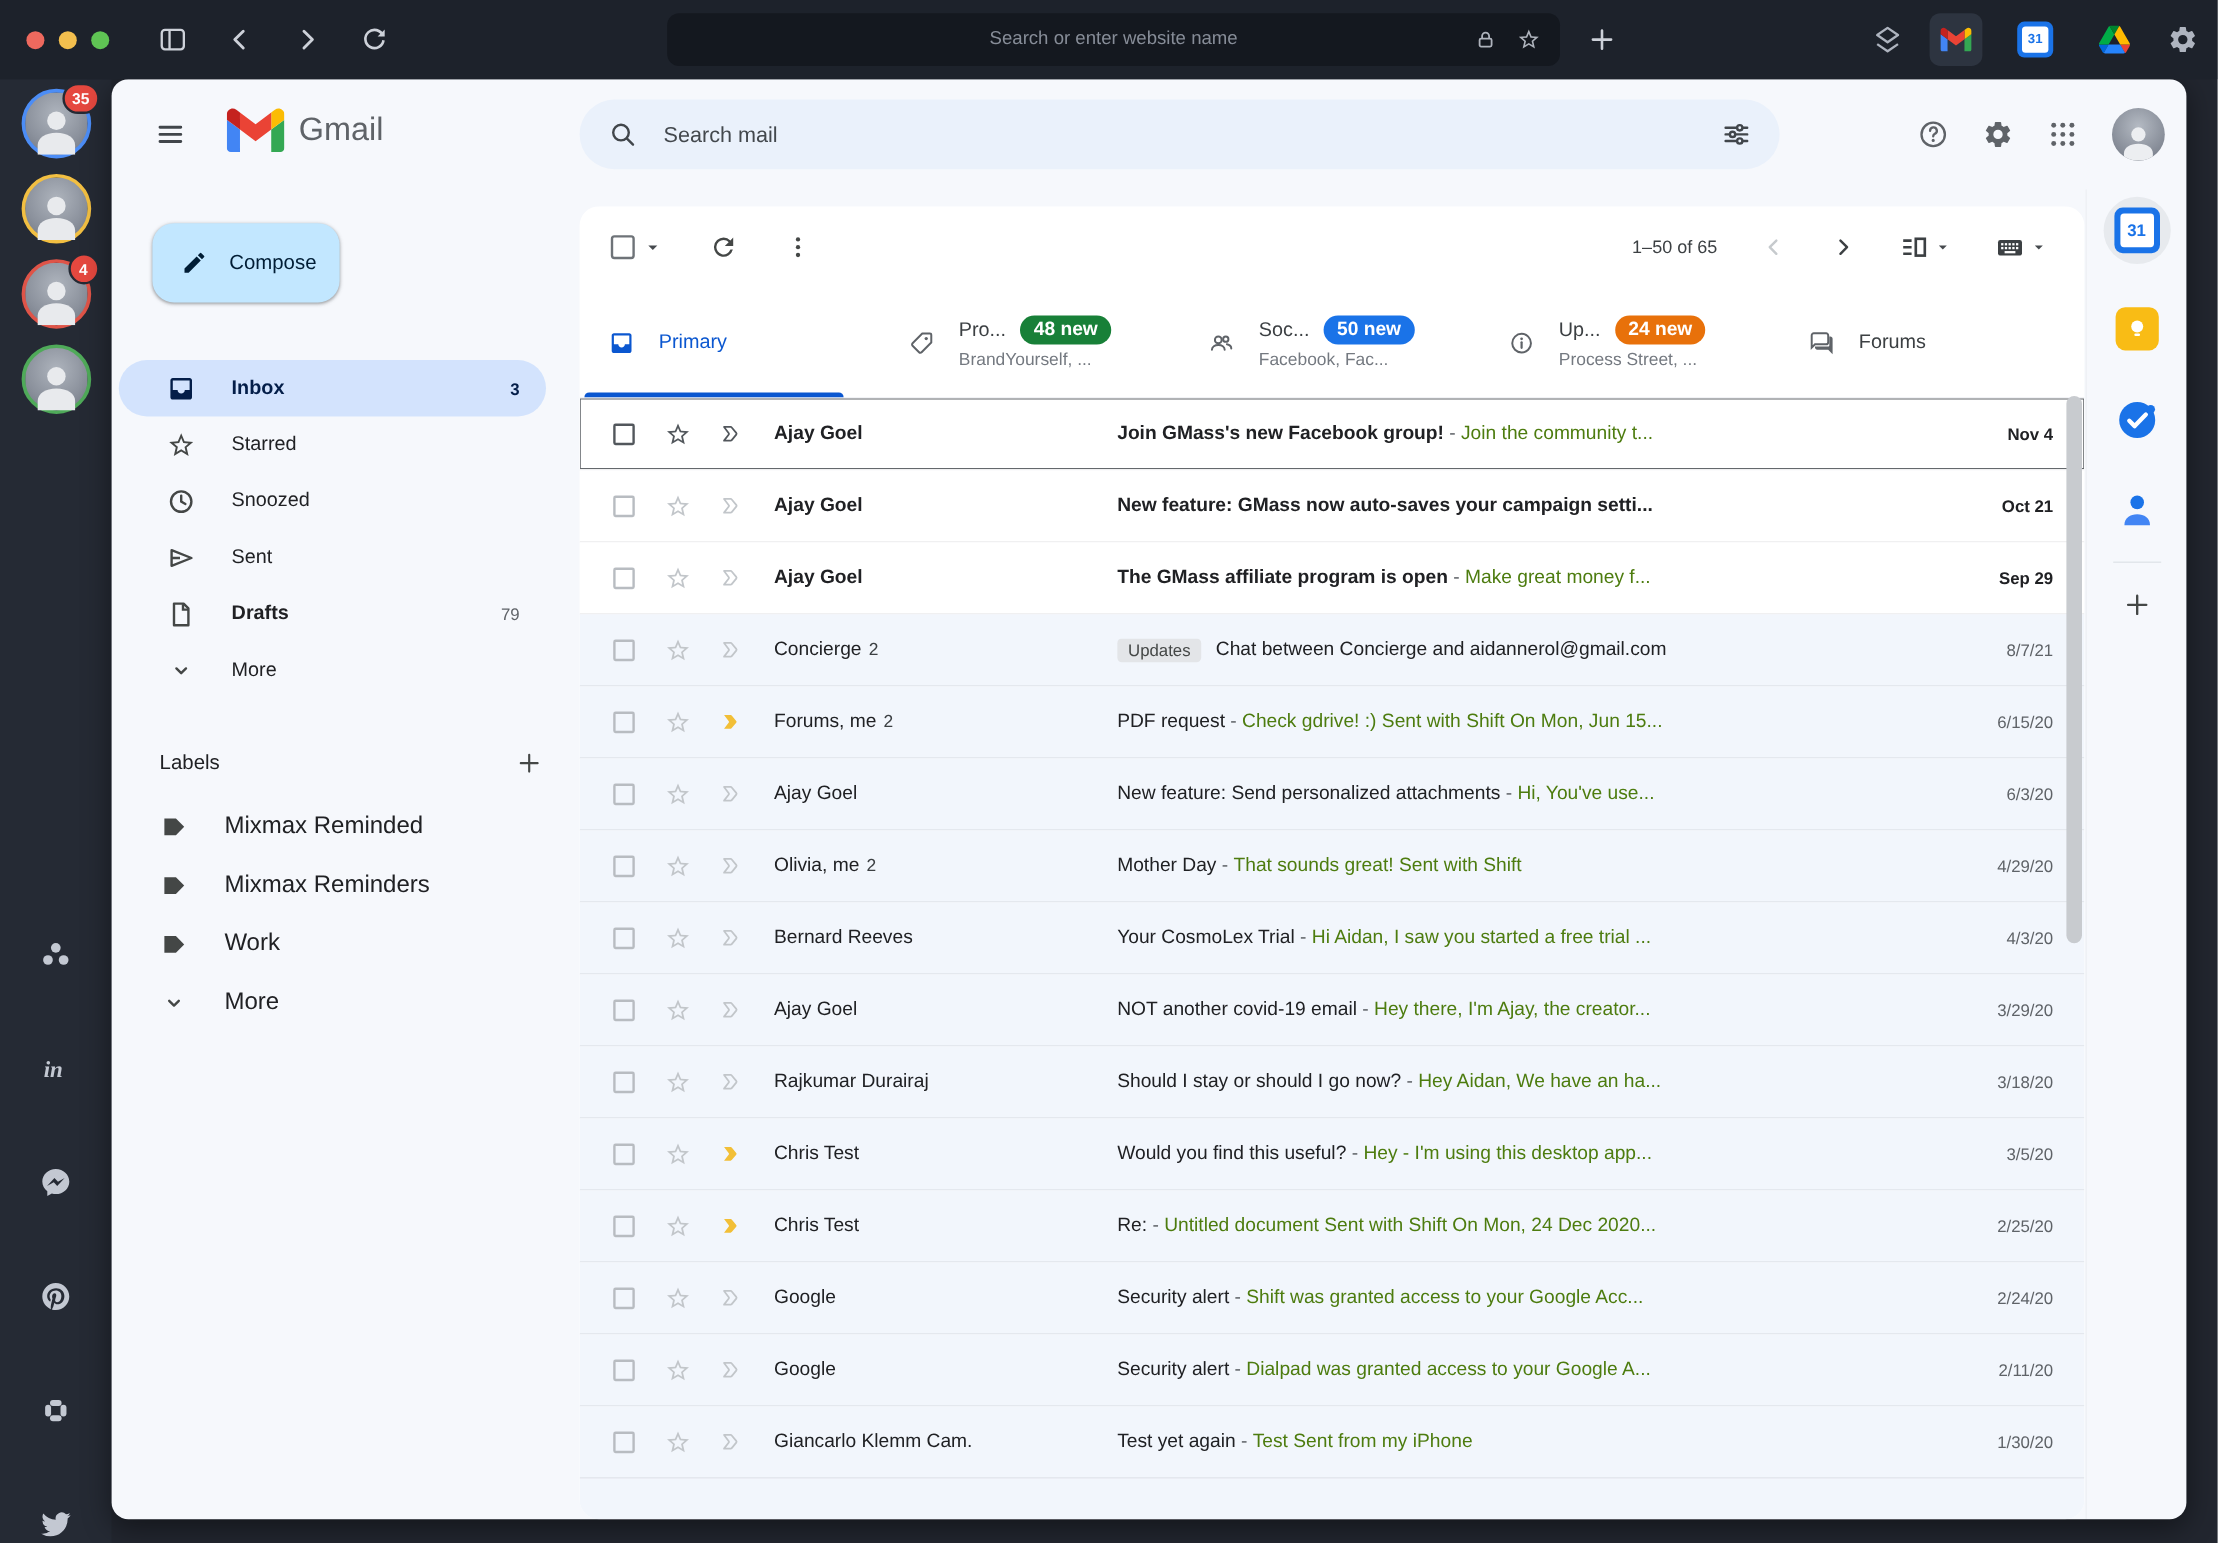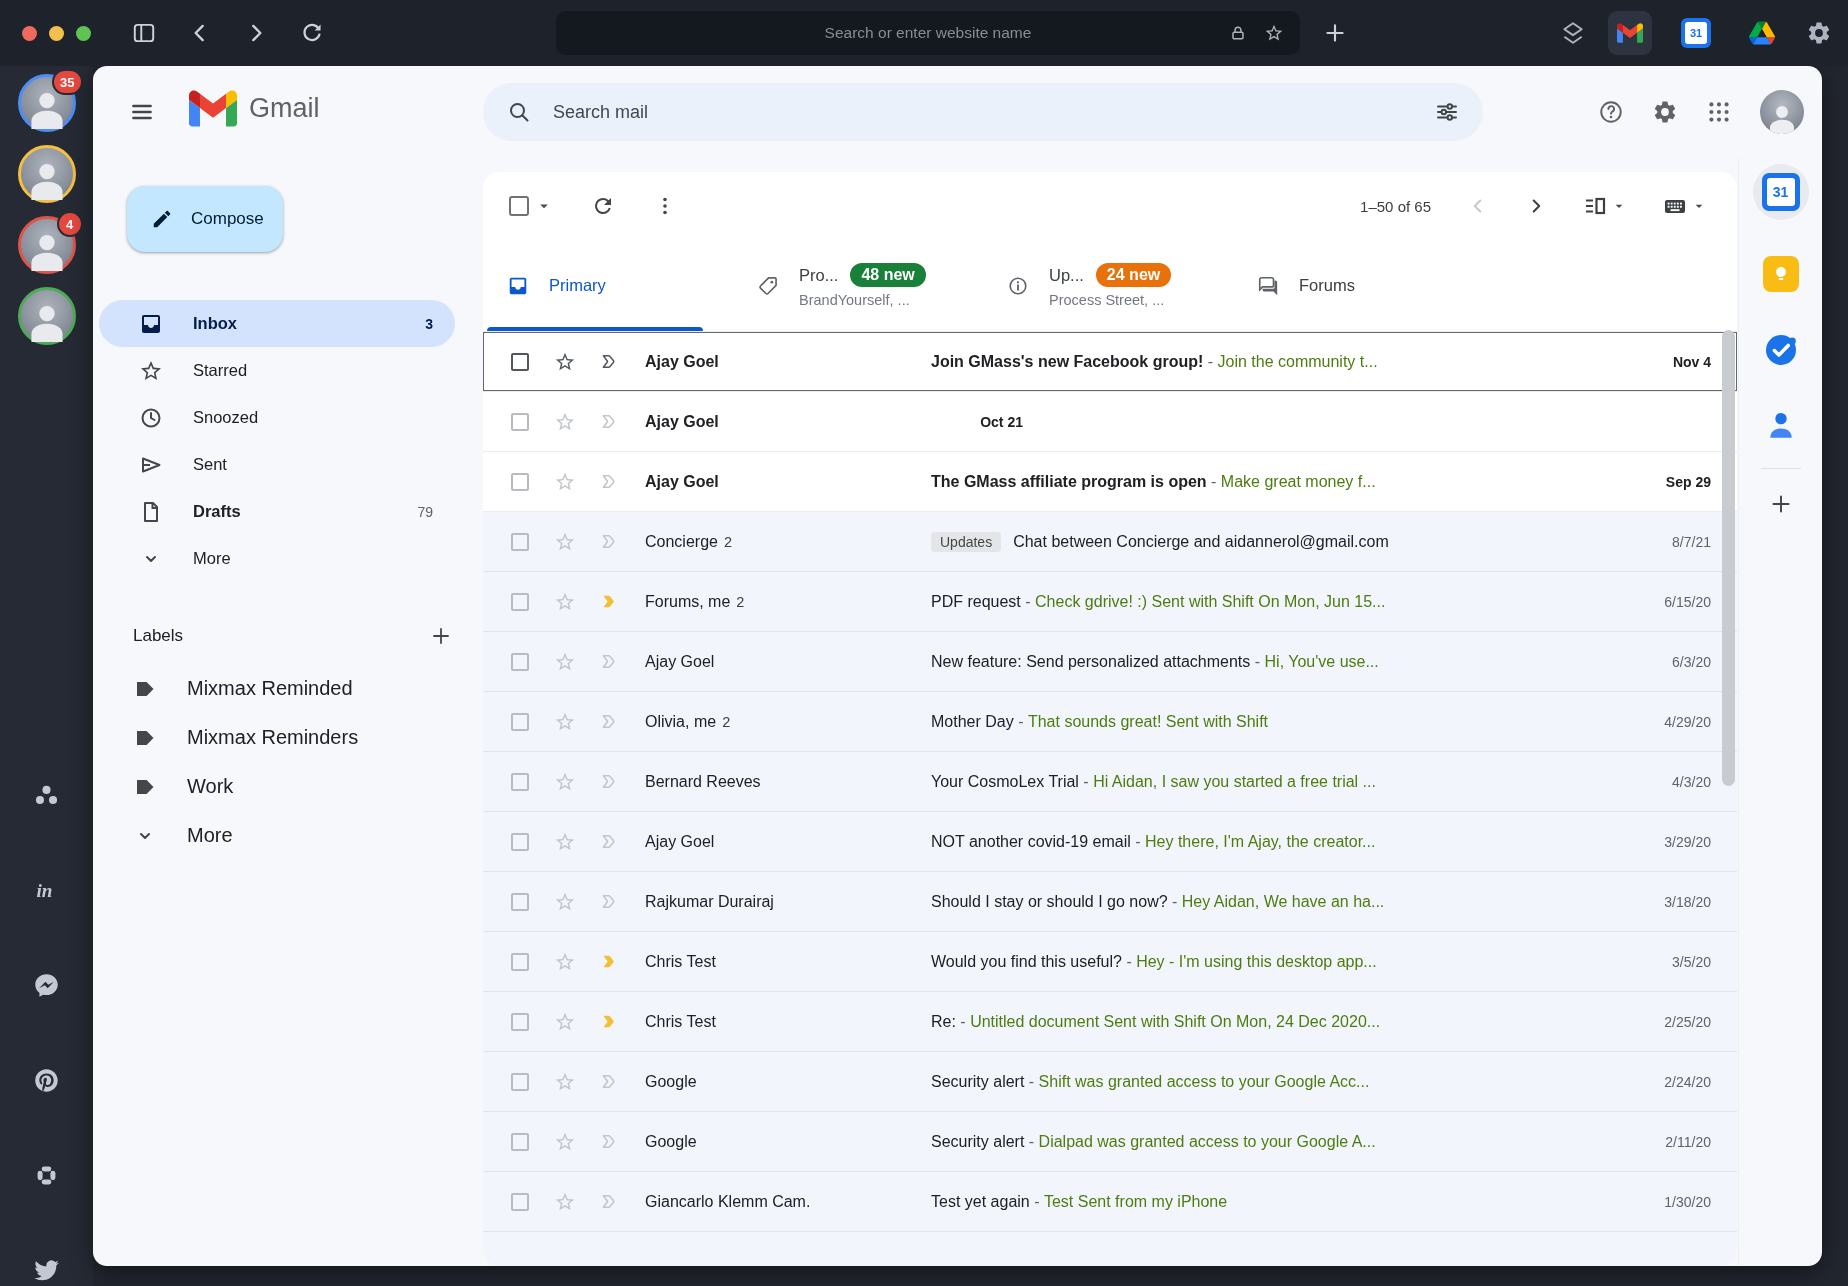--- a/index.html
+++ b/index.html
@@ -605,20 +605,37 @@
             <div class="tab-line1">
               <span class="tab-label">Pro...</span>
               <span class="tab-badge" style="background: rgb(24, 128, 56);">48 new</span>
             </div>
             <div class="tab-sub">BrandYourself, ...</div>
           </div>
         </div>
         <div class="tab">
           <span class="icn">
             <svg viewBox="0 0 24 24">
+              <circle cx="9" cy="9" r="3.1" fill="none" stroke="currentColor" stroke-width="1.8"></circle>
+              <path d="M3.2 18c0-2.7 2.6-4.4 5.8-4.4s5.8 1.7 5.8 4.4" fill="none" stroke="currentColor" stroke-width="1.8" stroke-linecap="round"></path>
+              <circle cx="15.8" cy="8.3" r="2.4" fill="none" stroke="currentColor" stroke-width="1.8"></circle>
+              <path d="M16.8 12.9c2.2.4 4 1.8 4 3.9" fill="none" stroke="currentColor" stroke-width="1.8" stroke-linecap="round"></path>
+            </svg>
+          </span>
+          <div class="tab-text">
+            <div class="tab-line1">
+              <span class="tab-label">Soc...</span>
+              <span class="tab-badge" style="background: rgb(26, 115, 232);">50 new</span>
+            </div>
+            <div class="tab-sub">Facebook, Fac...</div>
+          </div>
+        </div>
+        <div class="tab">
+          <span class="icn">
+            <svg viewBox="0 0 24 24">
               <circle cx="12" cy="12" r="8.5" fill="none" stroke="currentColor" stroke-width="1.8"></circle>
               <path d="M12 11.2v5" stroke="currentColor" stroke-width="2" stroke-linecap="round"></path>
               <circle cx="12" cy="8" r="1.25" fill="currentColor"></circle>
             </svg>
           </span>
           <div class="tab-text">
             <div class="tab-line1">
               <span class="tab-label">Up...</span>
               <span class="tab-badge" style="background: rgb(232, 113, 10);">24 new</span>
             </div>
@@ -678,20 +695,23 @@
             </span>
           </span>
           <span class="cell-marker">
             <span class="icn">
               <svg viewBox="0 0 24 24">
                 <path d="M5 5.5h6.3a1.3 1.3 0 0 1 1 .48l4.3 5.2a1.3 1.3 0 0 1 0 1.64l-4.3 5.2a1.3 1.3 0 0 1-1 .48H5l4.5-5.9a1 1 0 0 0 0-1.2z" fill="none" stroke="currentColor" stroke-width="1.7" stroke-linejoin="round"></path>
               </svg>
             </span>
           </span>
           <span class="cell-sender"><span>Ajay Goel</span></span>
+          <span class="cell-subject">
+            <span class="subj">New feature: GMass now auto-saves your campaign setti...</span>
+          </span>
           <span class="cell-date">Oct 21</span>
         </div>
         <div class="row unread">
           <span class="cell-check">
             <span class="rcheck"></span>
           </span>
           <span class="cell-star">
             <span class="icn">
               <svg viewBox="0 0 24 24">
                 <path fill="currentColor" d="M22 9.24l-7.19-.62L12 2 9.19 8.62 2 9.24l5.46 4.73L5.82 21 12 17.27 18.18 21l-1.63-7.03L22 9.24zM12 15.4l-3.76 2.27 1-4.28-3.32-2.88 4.38-.38L12 6.1l1.71 4.04 4.38.38-3.32 2.88 1 4.28L12 15.4z"></path>

